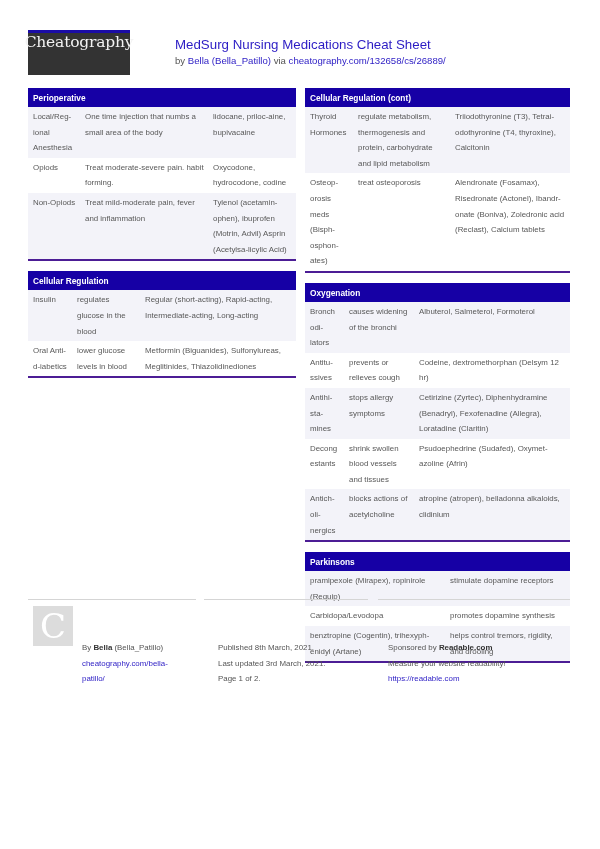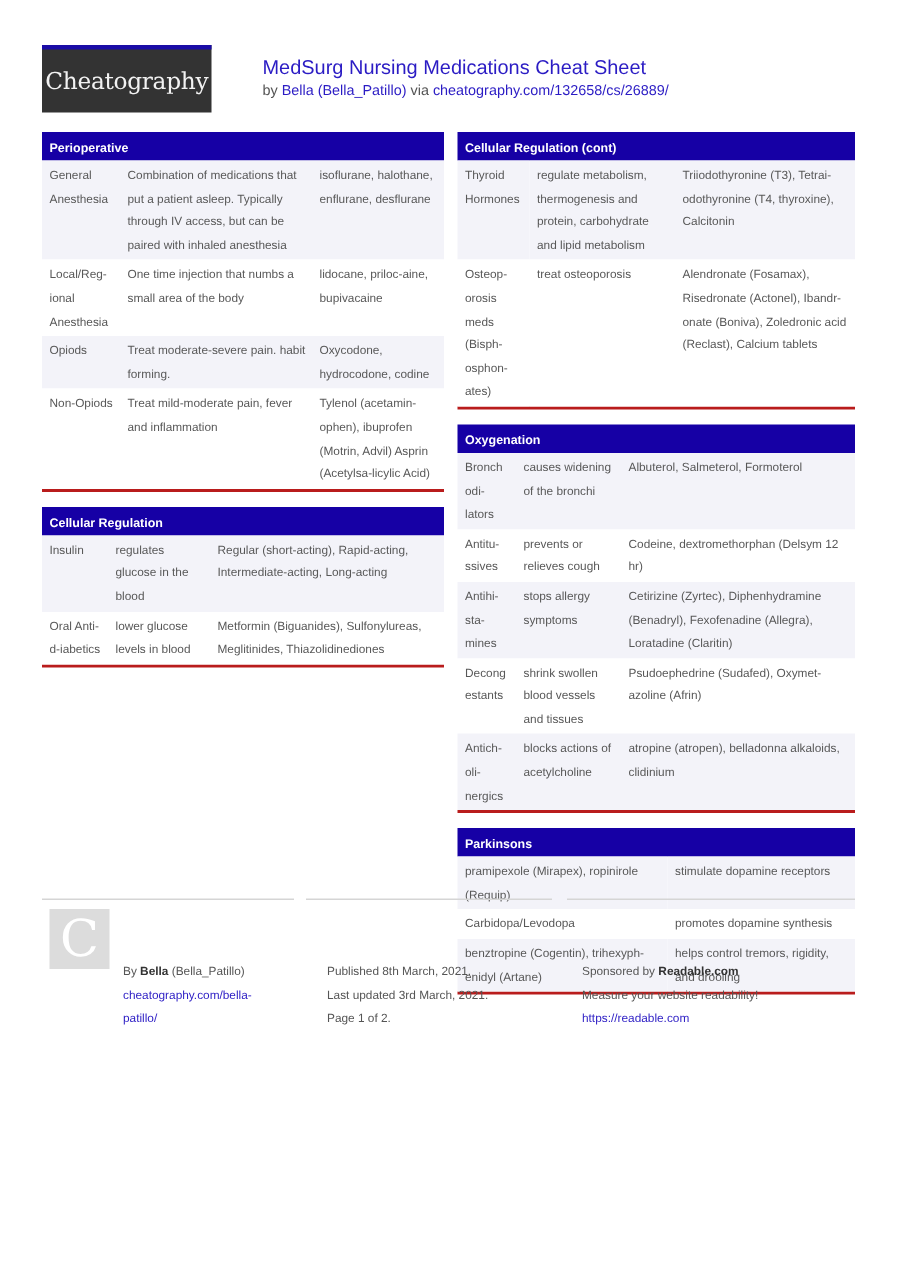--- a/index.html
+++ b/index.html
@@ -1,30 +1,30 @@
 <!DOCTYPE html>
 <html><head>
 <meta charset="utf-8">
 <style>
   * { box-sizing: border-box; margin: 0; padding: 0; }
   html, body { width: 600px; height: 849px; background: #ffffff; overflow: hidden; }
   body { font-family: "Liberation Sans", sans-serif; color: #555; position: relative; }
 
-  .logo { position: absolute; left: 28px; top: 30px; width: 113px; height: 45px; background: #333333; border-top: 3px solid #1a0ca6; display: flex; align-items: center; justify-content: center; }
+  .logo { position: absolute; left: 28px; top: 30px; width: 102px; height: 45px; background: #333333; border-top: 3px solid #1a0ca6; display: flex; justify-content: center; }
   .logo span { color: #f2f2f2; font-family: "DejaVu Serif", "Liberation Serif", serif; font-size: 15.5px; letter-spacing: -0.2px; }
 
   .title { position: absolute; left: 175px; top: 37px; font-size: 13.3px; color: #2b1cc4; white-space: nowrap; }
   .subtitle { position: absolute; left: 175px; top: 55px; font-size: 9.6px; color: #555; white-space: nowrap; }
   .subtitle .lnk { color: #2b1cc4; }
 
   .col { position: absolute; width: 268px; }
   .col.left { left: 28px; top: 88px; }
   .col.right { left: 305px; top: 88px; width: 265px; }
 
-  .section { margin-bottom: 10px; border-bottom: 2px solid #b91c1c; }
+  .section { margin-bottom: 10px; border-bottom: 2px solid #4c1d95; }
   .sec-head { background: #1600a5; color: #fff; font-weight: bold; font-size: 8.3px; height: 19px; line-height: 20px; padding-left: 5px; }
 
   table { width: 100%; border-collapse: collapse; table-layout: fixed; }
   td { font-size: 7.9px; line-height: 15.6px; vertical-align: top; padding: 2px 4px 2px 5px; color: #585858; word-wrap: break-word; }
   tr:nth-child(odd) td { background: #f3f3f9; }
   tr:nth-child(even) td { background: #ffffff; }
 
   .footer-rule { position: absolute; top: 599px; height: 1px; background: #d5d5d5; }
   .footer { position: absolute; top: 604px; font-size: 7.9px; line-height: 15.6px; color: #555; margin-top: 36px; }
   .footer .lnk { color: #2b1cc4; }
@@ -48,25 +48,20 @@
   <div class="section">
     <div class="sec-head">Perioperative</div>
     <table>
       <colgroup>
           <col style="width:52px">
           <col style="width:128px">
           <col style="width:88px">
         </colgroup>
       <tbody>
       <tr>
-        <td>General Anesthesia</td>
-        <td>Combination of medications that put a patient asleep. Typically through IV access, but can be paired with inhaled anesthesia</td>
-        <td>isoflurane, halothane, enflurane, desflurane</td>
-      </tr>
-      <tr>
         <td>Local/Reg-ional Anesthesia</td>
         <td>One time injection that numbs a small area of the body</td>
         <td>lidocane, priloc-aine, bupivacaine</td>
       </tr>
       <tr>
         <td>Opiods</td>
         <td>Treat moderate-severe pain. habit forming.</td>
         <td>Oxycodone, hydrocodone, codine</td>
       </tr>
       <tr>

